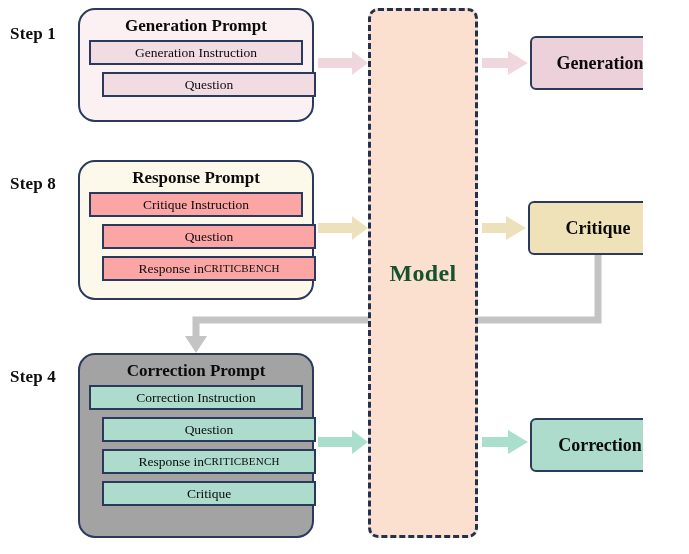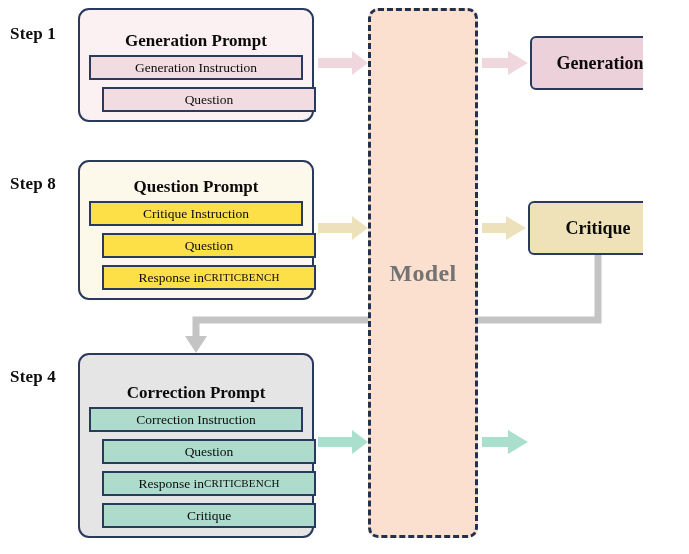--- a/index.html
+++ b/index.html
@@ -26,26 +26,25 @@
     color: #0d0d0d;
     letter-spacing: 0.2px;
     white-space: nowrap;
   }
 
   
   .prompt-card {
     position: absolute;
     box-sizing: border-box;
     border: 2px solid #2b3a5c;
-    border-radius: 11px;
+    border-radius: 17px;
     display: flex;
     flex-direction: column;
     align-items: center;
     padding: 5px 9px 8px 9px;
-    justify-content: flex-end;
   }
   .prompt-title {
     font-weight: bold;
     font-size: 17px;
     color: #0b0b0b;
     line-height: 1.25;
     margin-bottom: 4px;
     white-space: nowrap;
   }
   .prompt-row {
@@ -66,44 +65,44 @@
   .sc { font-size: 11px; letter-spacing: 0.2px; }
 
   
   #card-step1 { left: 78px; top: 8px; width: 236px; height: 114px;
                 background: #fbf1f3; }
   #card-step1 .prompt-row { background: #f1dce2; height: 25px; }
 
   
   #card-step2 { left: 78px; top: 160px; width: 236px; height: 140px;
                 background: #fcf8ea; }
-  #card-step2 .prompt-row { background: #fde047; height: 25px; }
+  #card-step2 .prompt-row { background: #fca5a5; height: 25px; }
 
   
   #card-step3 { left: 78px; top: 353px; width: 236px; height: 185px;
-                background: #e5e5e5; }
+                background: #a3a3a3; }
   #card-step3 .prompt-row { background: #addccd; height: 25px; }
 
   
   #model-box {
     position: absolute;
     left: 368px; top: 8px;
     width: 110px; height: 530px;
     box-sizing: border-box;
     background: #fbe0cf;
     border: 3px dashed #23304f;
     border-radius: 10px;
     display: flex;
     align-items: center;
     justify-content: center;
   }
   #model-box .model-label {
     font-weight: bold;
     font-size: 24px;
-    color: #737373;
+    color: #14532d;
     letter-spacing: 0.3px;
   }
 
   
   .output-box {
     position: absolute;
     box-sizing: border-box;
     border: 2px solid #2b3a5c;
     border-radius: 6px;
     display: flex;
@@ -176,21 +175,21 @@
 
   <div class="prompt-card" id="card-step1">
     <div class="prompt-title">Generation Prompt</div>
     <div class="prompt-row">Generation Instruction</div>
     <div class="prompt-row">Question</div>
   </div>
 
   <div class="step-label" style="left:10px; top:174px;">Step 8</div>
 
   <div class="prompt-card" id="card-step2">
-    <div class="prompt-title">Question Prompt</div>
+    <div class="prompt-title">Response Prompt</div>
     <div class="prompt-row">Critique Instruction</div>
     <div class="prompt-row">Question</div>
     <div class="prompt-row">
         <span>Response in </span>
         <span class="sc">CRITICBENCH</span>
       </div>
   </div>
 
   <div class="step-label" style="left:10px; top:367px;">Step 4</div>
 
@@ -210,14 +209,17 @@
   </div>
 
   <div class="output-box" id="out-generation">
     <span>Generation</span>
   </div>
 
   <div class="output-box" id="out-critique">
     <span>Critique</span>
   </div>
 
+  <div class="output-box" id="out-correction">
+    <span>Correction</span>
+  </div>
 
 </div>
 
 </body></html>

